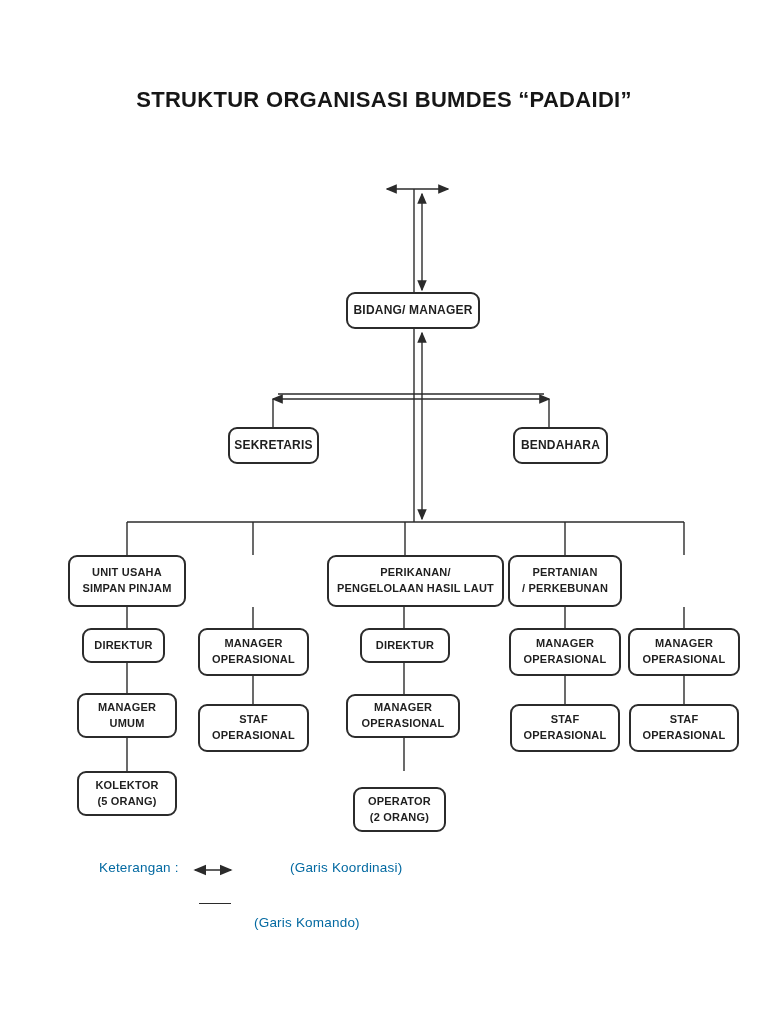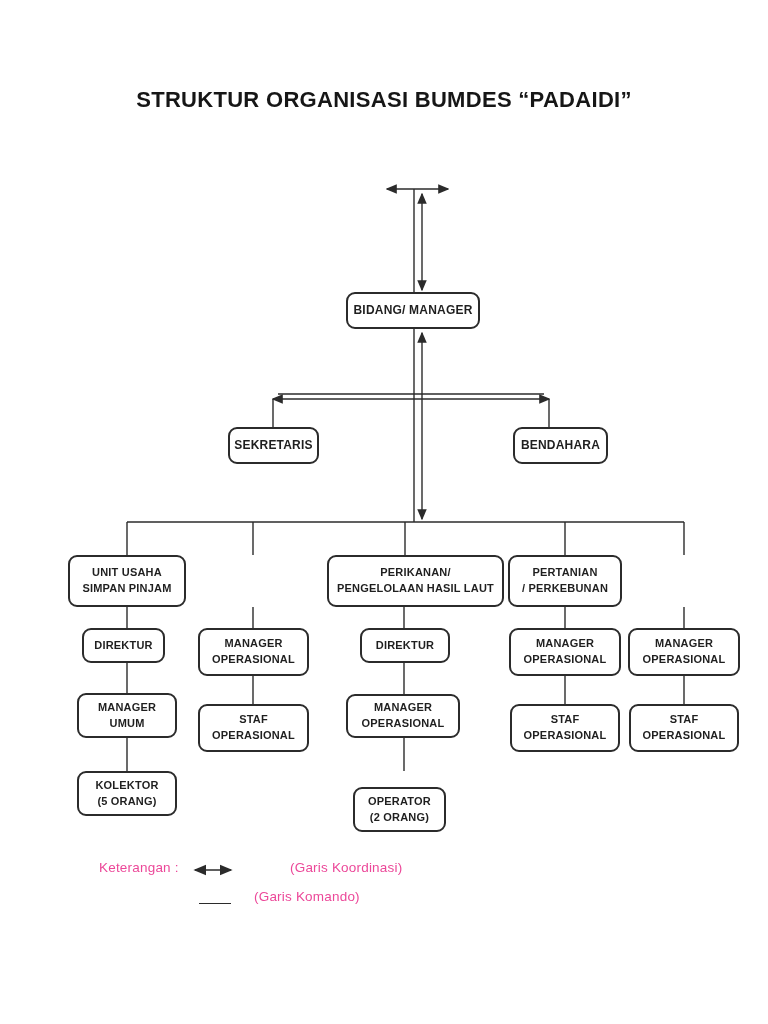--- a/index.html
+++ b/index.html
@@ -42,21 +42,21 @@
   .connectors{
     position:absolute;
     left:0;top:0;
     width:768px;height:1024px;
     z-index:1;
     pointer-events:none;
   }
   .legend-text{
     position:absolute;
     font-size:13.5px;
-    color:#ec4899;
+    color:#0369a1;
     letter-spacing:0.2px;
   }
   .legend-arrow{position:absolute;left:190px;top:864px;}
   .legend-line{
     position:absolute;
     left:199px;top:903px;
     width:32px;height:0;
     border-top:1.6px solid #2b2b2b;
   }
 </style>
@@ -174,15 +174,15 @@
 OPERASIONAL</div>
   <div class="node" style="left:629px;top:704px;width:110px;height:48px;">STAF
 OPERASIONAL</div>
 
   <div class="legend-text" style="left:99px;top:860px;">Keterangan :</div>
   <svg class="legend-arrow" width="46" height="12" viewBox="0 0 46 12">
     <line x1="5" y1="6" x2="41" y2="6" stroke="#2b2b2b" stroke-width="1.6" marker-start="url(#ah)" marker-end="url(#ah)"></line>
   </svg>
   <div class="legend-text" style="left:254px;top:860px;margin-left:36px;">(Garis Koordinasi)</div>
   <div class="legend-line"></div>
-  <div class="legend-text" style="left:254px;top:889px;">(Garis Komando)</div>
+  <div class="legend-text" style="left:254px;top:915px;">(Garis Komando)</div>
 
 </div>
 
 </body></html>

